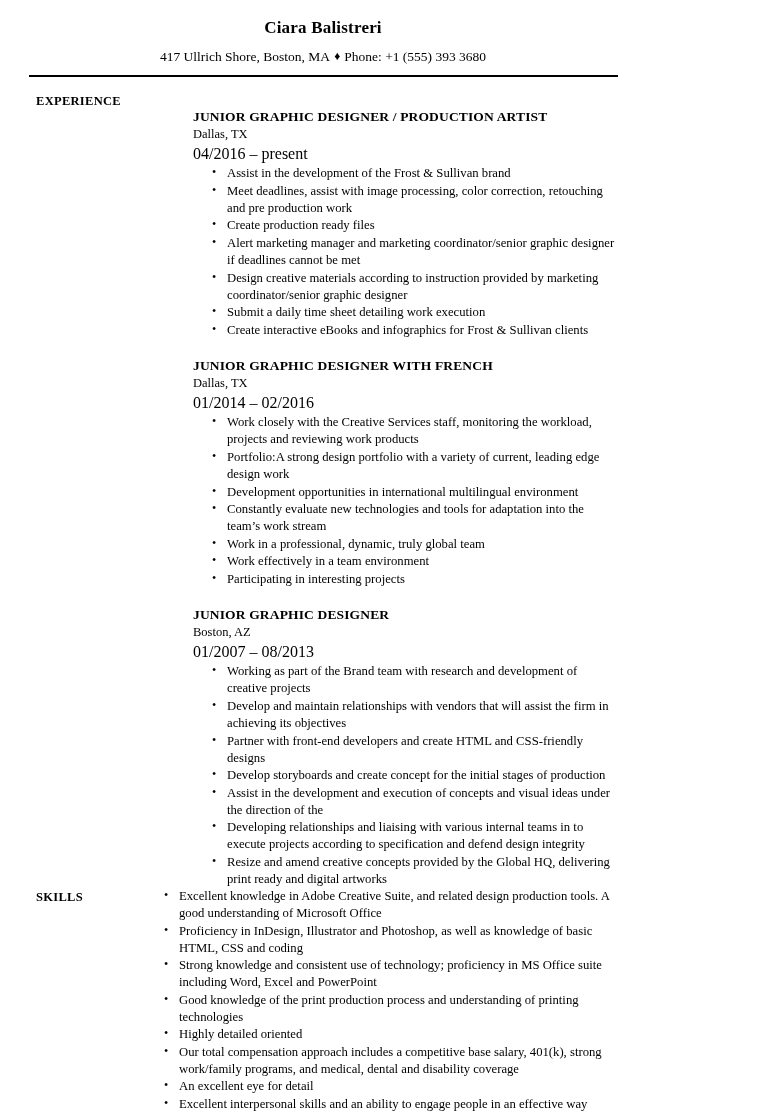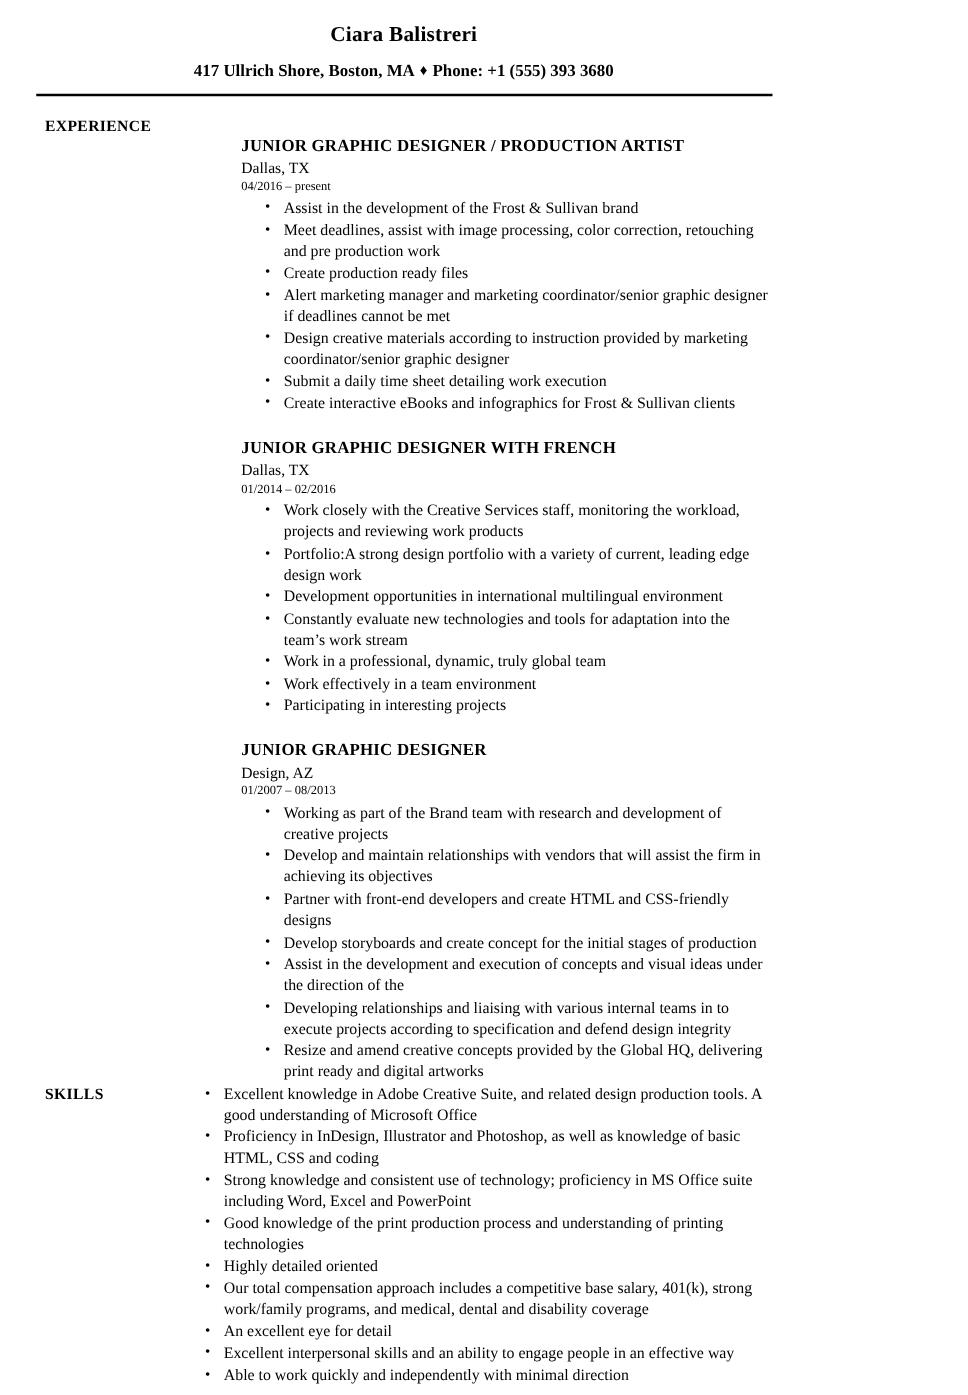--- a/index.html
+++ b/index.html
@@ -29,21 +29,21 @@
   }
   .cand-name {
     text-align: center;
     font-weight: bold;
     font-size: 17px;
     letter-spacing: 0.2px;
     line-height: 1.2;
   }
   .contact-line {
     text-align: center;
-    font-weight: bold;
+    font-weight: normal;
     font-size: 13.5px;
     margin-top: 11px;
     line-height: 1.2;
     white-space: nowrap;
   }
   .contact-sep {
     display: inline-block;
     padding: 0 4px;
     font-size: 12px;
     vertical-align: 1px;
@@ -92,21 +92,21 @@
     line-height: 1.3;
     margin-top: 15px;
   }
   .job-location {
     font-weight: normal;
     font-size: 12.5px;
     line-height: 1.25;
     margin-top: 2px;
   }
   .job-dates {
-    font-size: 10px;
+    font-size: 16px;
     line-height: 1.2;
     margin-top: 1px;
   }
 
   
   ul.bullets {
     list-style: none;
     margin: 2px 0 0 0;
     padding: 0;
   }
@@ -191,21 +191,21 @@
             <li>Development opportunities in international multilingual environment</li>
             <li>Constantly evaluate new technologies and tools for adaptation into the team’s work stream</li>
             <li>Work in a professional, dynamic, truly global team</li>
             <li>Work effectively in a team environment</li>
             <li>Participating in interesting projects</li>
           </ul>
         </div>
 
         <div class="job">
           <div class="job-title">JUNIOR GRAPHIC DESIGNER</div>
-          <div class="job-location">Design, AZ</div>
+          <div class="job-location">Boston, AZ</div>
           <div class="job-dates">01/2007 – 08/2013</div>
           <ul class="bullets">
             <li>Working as part of the Brand team with research and development of creative projects</li>
             <li>Develop and maintain relationships with vendors that will assist the firm in achieving its objectives</li>
             <li>Partner with front-end developers and create HTML and CSS-friendly designs</li>
             <li>Develop storyboards and create concept for the initial stages of production</li>
             <li>Assist in the development and execution of concepts and visual ideas under the direction of the</li>
             <li>Developing relationships and liaising with various internal teams in to execute projects according to specification and defend design integrity</li>
             <li>Resize and amend creative concepts provided by the Global HQ, delivering print ready and digital artworks</li>
           </ul>

